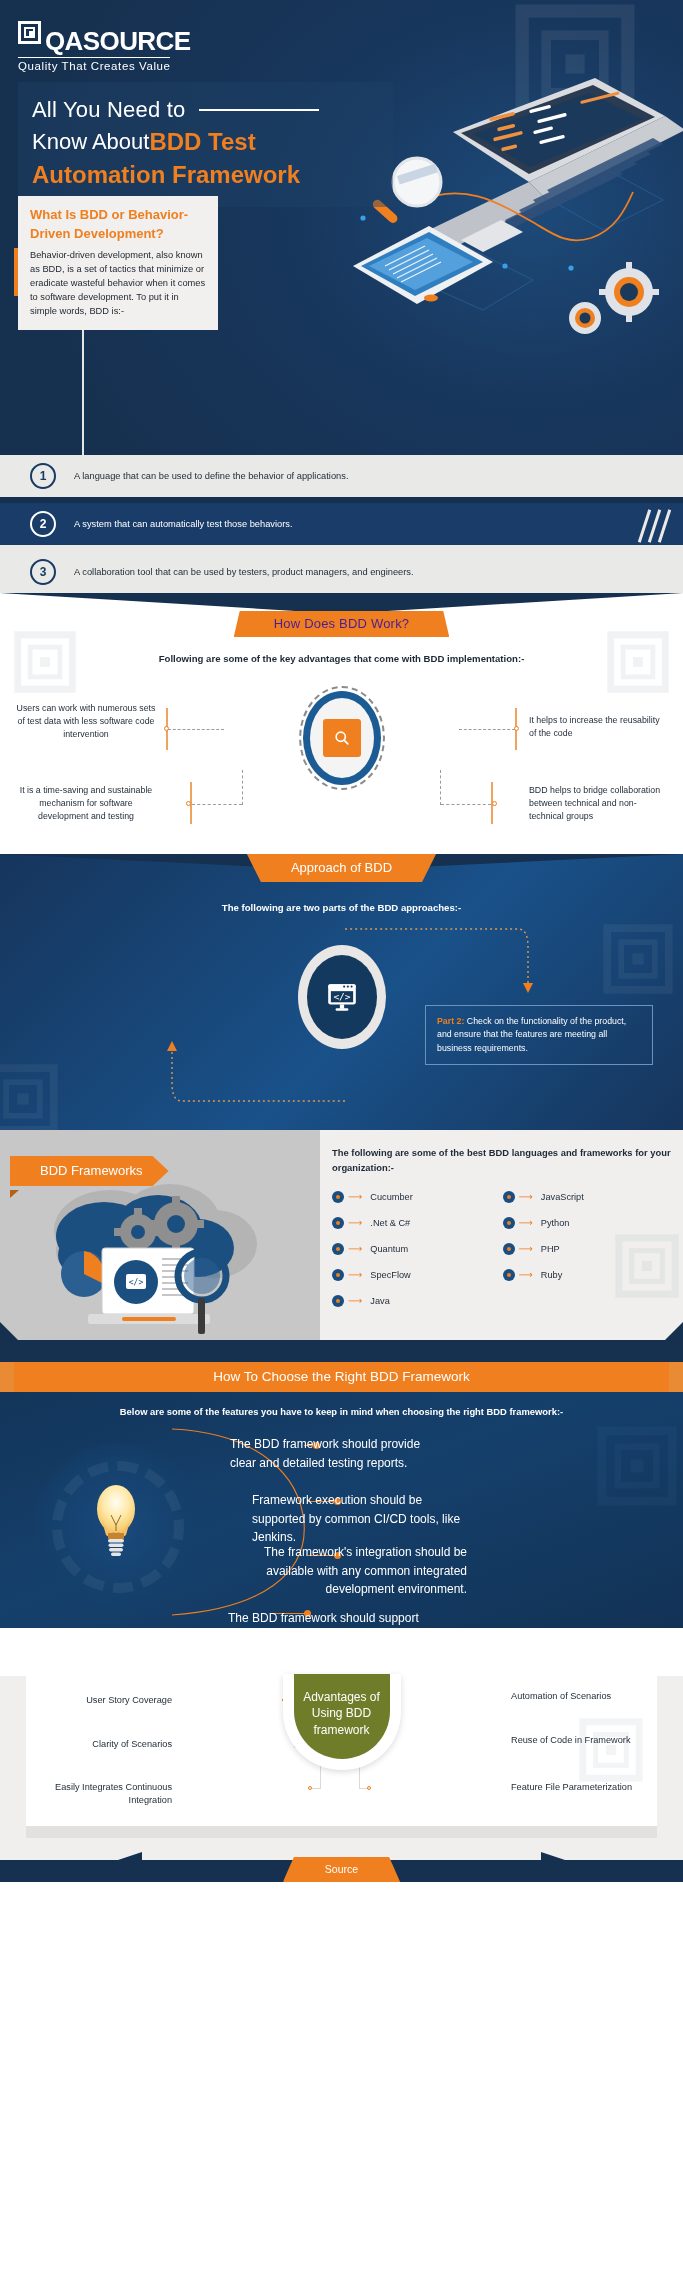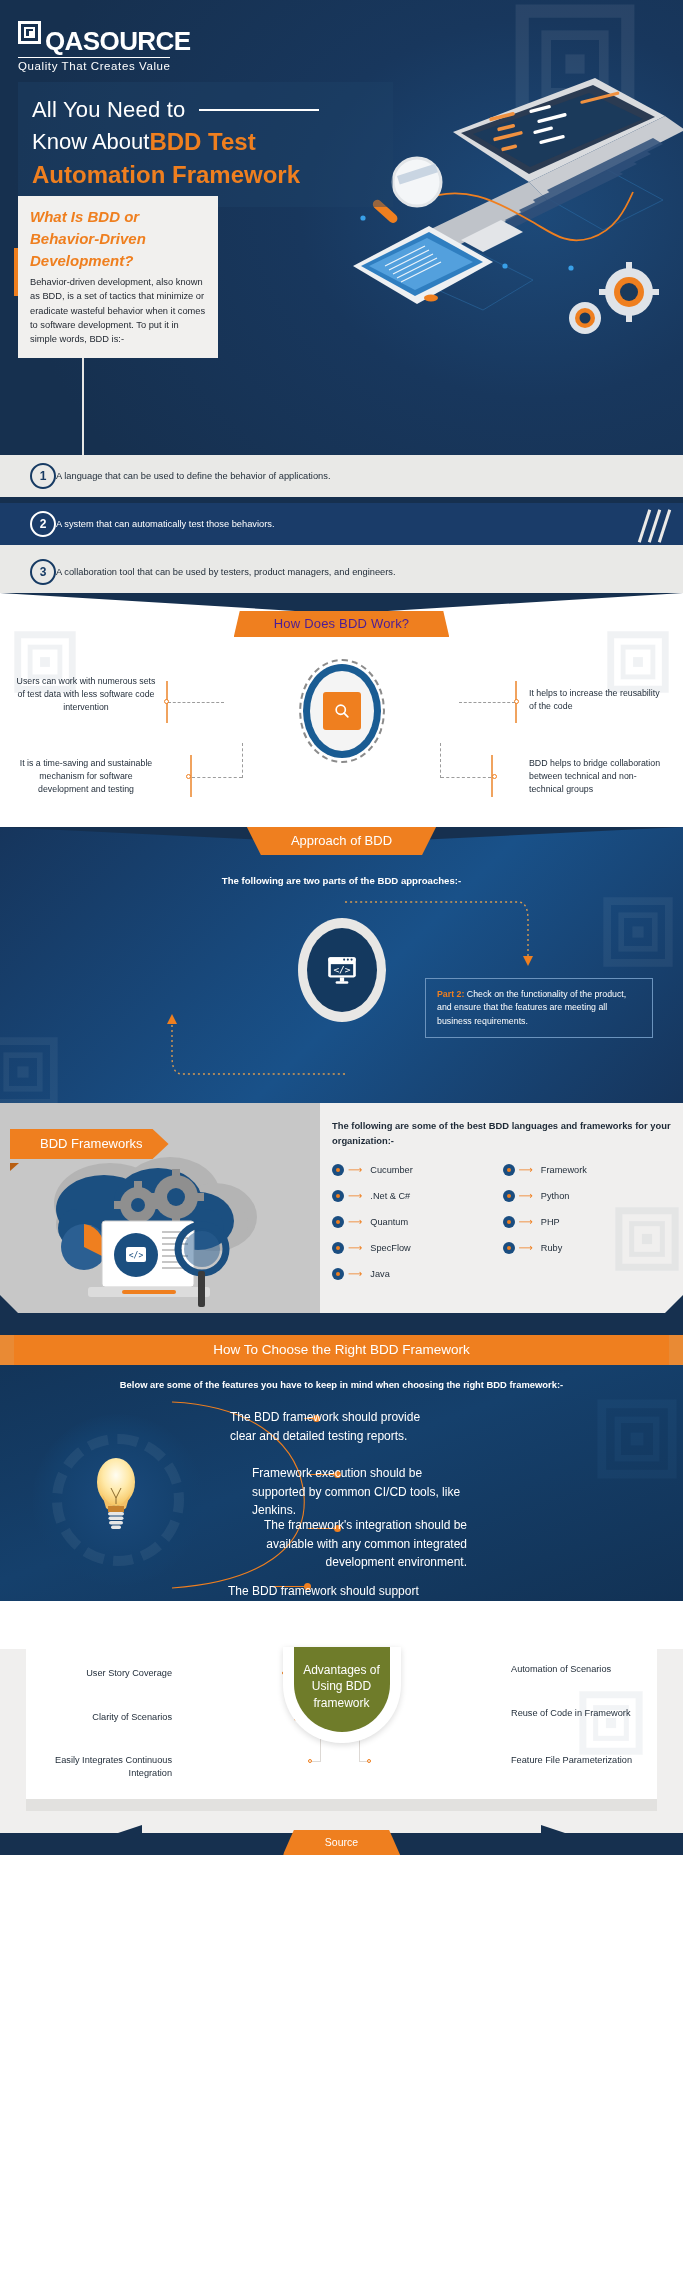--- a/index.html
+++ b/index.html
@@ -119,25 +119,24 @@
   }
   .bdd-card::before {
     content: "";
     position: absolute;
     left: -4px; top: 52px;
     width: 4px; height: 48px;
     background: #ef7f1f;
   }
   .bdd-card h3 {
     color: #ef7f1f;
-    font-size: 15px;
+    font-size: 13px;
     line-height: 1.45;
     font-weight: bold;
     margin-bottom: 4px;
-    font-style: italic;
   }
   .bdd-card p {
     color: #242a33;
     font-size: 9.3px;
     line-height: 1.52;
   }
 
   
   .art { position: absolute; right: -10px; top: 70px; width: 360px; height: 300px; }
 
@@ -166,21 +165,21 @@
     border-radius: 50%;
     border: 2px solid;
     display: flex; align-items: center; justify-content: center;
     font-size: 12px; font-weight: bold;
     flex: none;
     z-index: 2;
     background: transparent;
   }
   .num-row.light .num-badge { border-color: #163a63; color:#163a63; background:#e9e9e7; }
   .num-row.dark  .num-badge { border-color: #ffffff;  color:#ffffff; background:#1a3c69; }
-  .num-text { font-size: 9.3px; }
+  .num-text { font-size: 9.3px; margin-left: 18px; }
   .num-row.light .num-text { color: #1d2936; }
   .num-row.dark  .num-text { color: #ffffff; }
   .notch-band { height: 6px; position: relative; }
   .slashes {
     position: absolute; right: 6px; top: 6px;
     width: 34px; height: 30px;
   }
   .slash { position:absolute; width:3px; height:34px; background:#eceae7; transform: rotate(18deg); }
 
   
@@ -659,20 +658,21 @@
       <svg width="62" height="62" viewBox="0 0 100 100">
         <path d="M6 6 H94 V94 H6 Z" fill="none" stroke="#1b3a5b" stroke-width="11"></path>
         <rect x="26" y="26" width="48" height="48" fill="none" stroke="#1b3a5b" stroke-width="8"></rect>
         <rect x="42" y="42" width="16" height="16" fill="#1b3a5b"></rect>
       </svg>
     </div>
 
     <div class="ribbon-wrap">
       <div class="ribbon">How Does BDD Work?</div>
     </div>
+    <div class="work-sub">Following are some of the key advantages that come with BDD implementation:-</div>
 
     <div class="work-diagram">
       <div class="chip-hub">
         <span class="hub-ring"></span>
         <span class="hub-ring2"></span>
         <span class="hub-ring3"></span>
         <span class="hub-chip">
           <svg viewBox="0 0 24 24" fill="none" stroke="#ffffff" stroke-width="2">
             <circle cx="10.5" cy="10.5" r="5.5"></circle>
             <line x1="14.5" y1="14.5" x2="19" y2="19" stroke-linecap="round"></line>
@@ -841,21 +841,21 @@
 
       <div class="fw-grid">
         <div class="fw-item">
           <span class="fw-bullet"></span>
           <span class="fw-arrow">⟶</span>
           <span class="fw-name">Cucumber</span>
         </div>
         <div class="fw-item">
           <span class="fw-bullet"></span>
           <span class="fw-arrow">⟶</span>
-          <span class="fw-name">Framework</span>
+          <span class="fw-name">JavaScript</span>
         </div>
         <div class="fw-item">
           <span class="fw-bullet"></span>
           <span class="fw-arrow">⟶</span>
           <span class="fw-name">.Net &amp; C#</span>
         </div>
         <div class="fw-item">
           <span class="fw-bullet"></span>
           <span class="fw-arrow">⟶</span>
           <span class="fw-name">Python</span>

